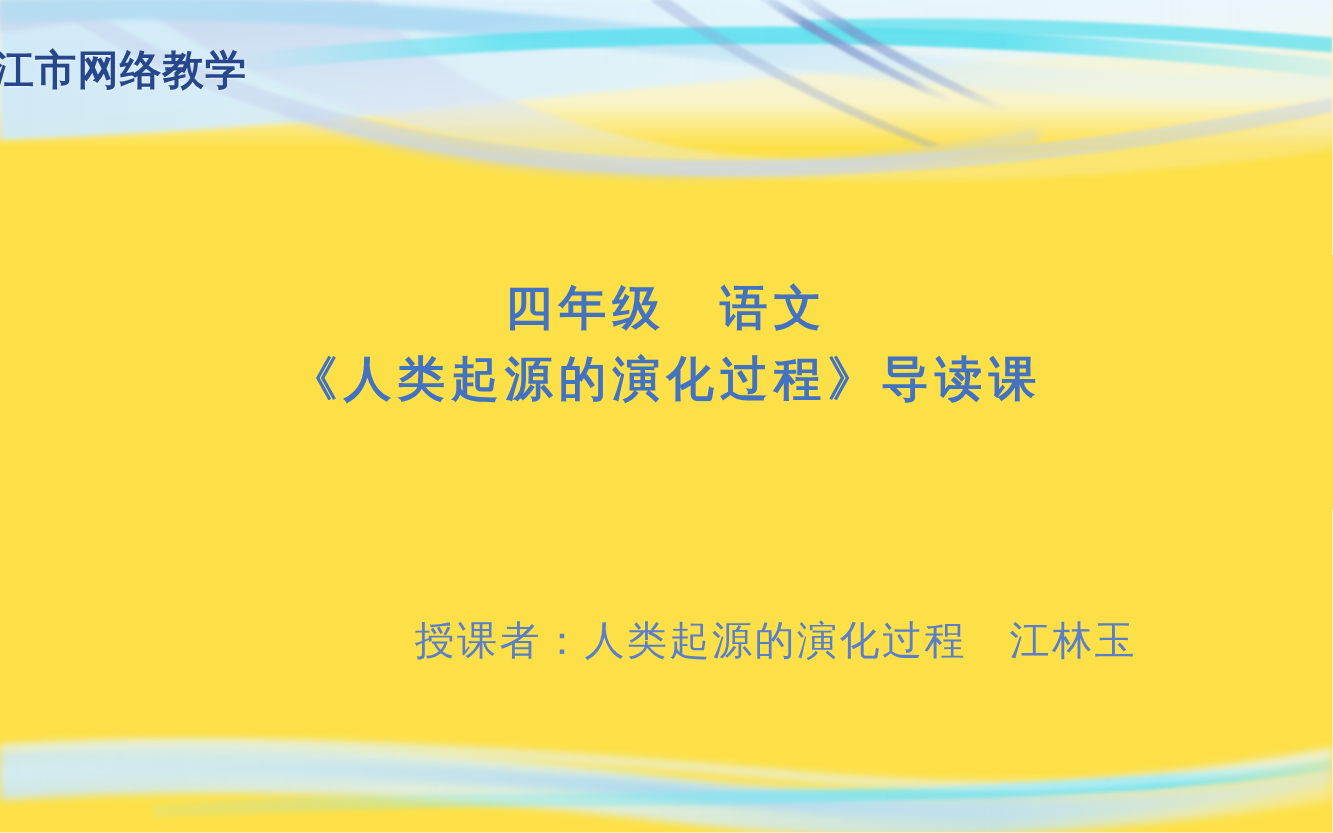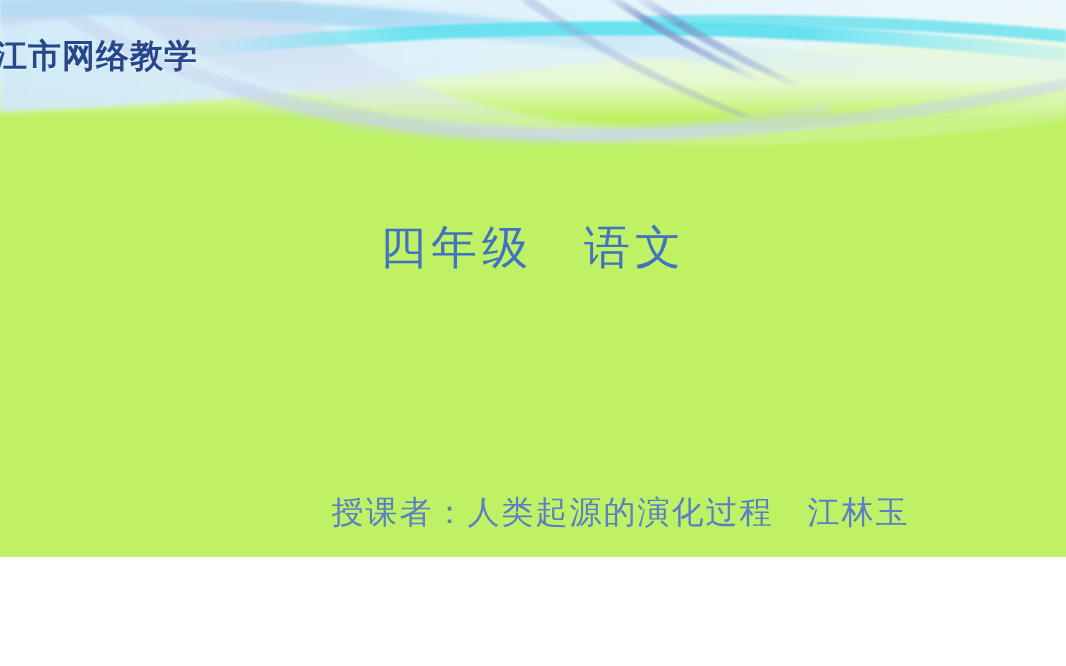--- a/index.html
+++ b/index.html
@@ -10,22 +10,22 @@
   body {
     width: 1066px;
     height: 666px;
     overflow: hidden;
     font-family: "Liberation Sans", "DejaVu Sans", sans-serif;
   }
 
   #slide {
     position: relative;
     width: 1066px;
-    height: 557px;
-    background: #bef264;
+    height: 666px;
+    background: #fde047;
     overflow: hidden;
   }
 
   
   .wave-layer {
     position: absolute;
     left: 0;
     top: 0;
     width: 1066px;
     height: 666px;
@@ -48,22 +48,22 @@
 
   
   #title-block {
     position: absolute;
     left: 0;
     top: 222px;
     width: 1066px;
     text-align: center;
   }
   #title-line-1 {
-    font-size: 46px;
-    font-weight: normal;
+    font-size: 38px;
+    font-weight: bold;
     color: #4272c0;
     letter-spacing: 5px;
     line-height: 50px;
     white-space: nowrap;
   }
   #title-line-2 {
     margin-top: 7px;
     font-size: 38px;
     font-weight: bold;
     color: #4272c0;
@@ -203,17 +203,18 @@
              L 1066,616 C 990,628 880,636 720,640 C 520,646 320,644 124,654 Z" fill="url(#gbCyan)" filter="url(#bsoft2)"></path>
 
     <path d="M 0,596 C 200,584 420,598 640,618 C 820,634 950,624 1066,600
              L 1066,606 C 950,630 820,640 638,624 C 420,604 200,590 0,602 Z" fill="#e4f4fc" opacity="0.85" filter="url(#bsoft1)"></path>
   </svg>
 
   <div id="banner-text">江市网络教学</div>
 
   <div id="title-block">
     <div id="title-line-1">四年级　语文</div>
+    <div id="title-line-2">《人类起源的演化过程》导读课</div>
   </div>
 
   <div id="presenter-line">授课者：人类起源的演化过程　江林玉</div>
 
 </div>
 
 </body></html>

